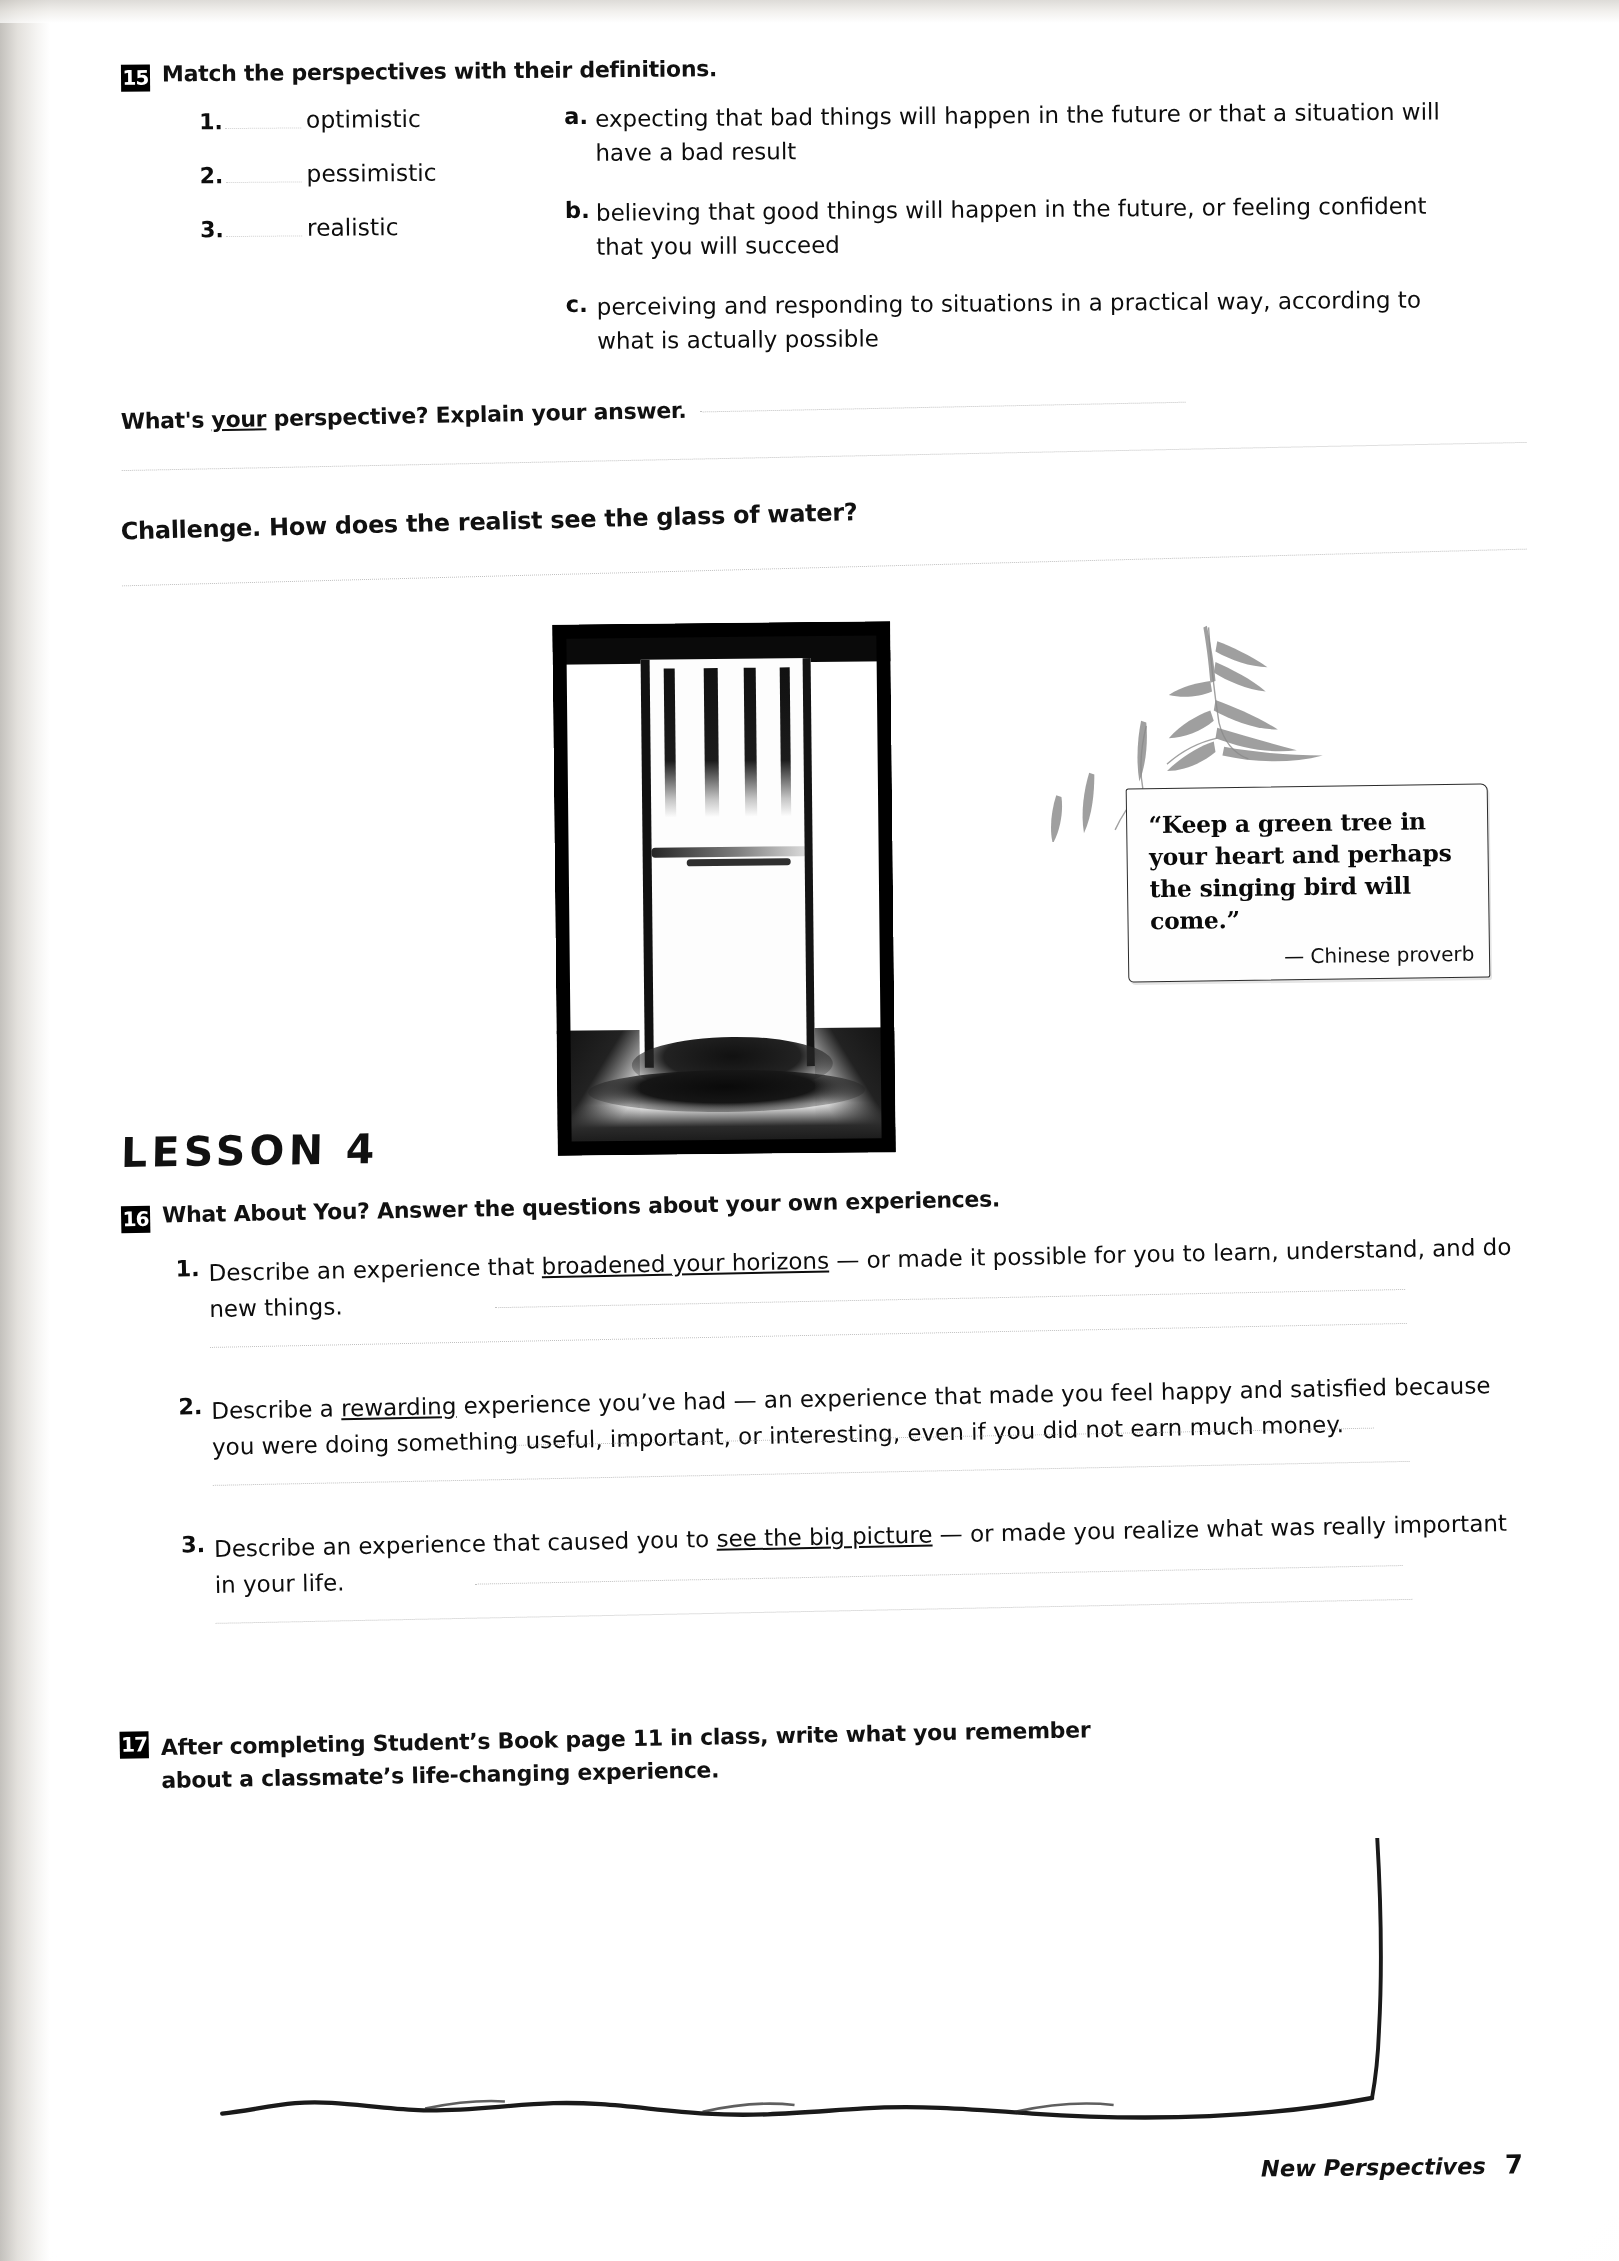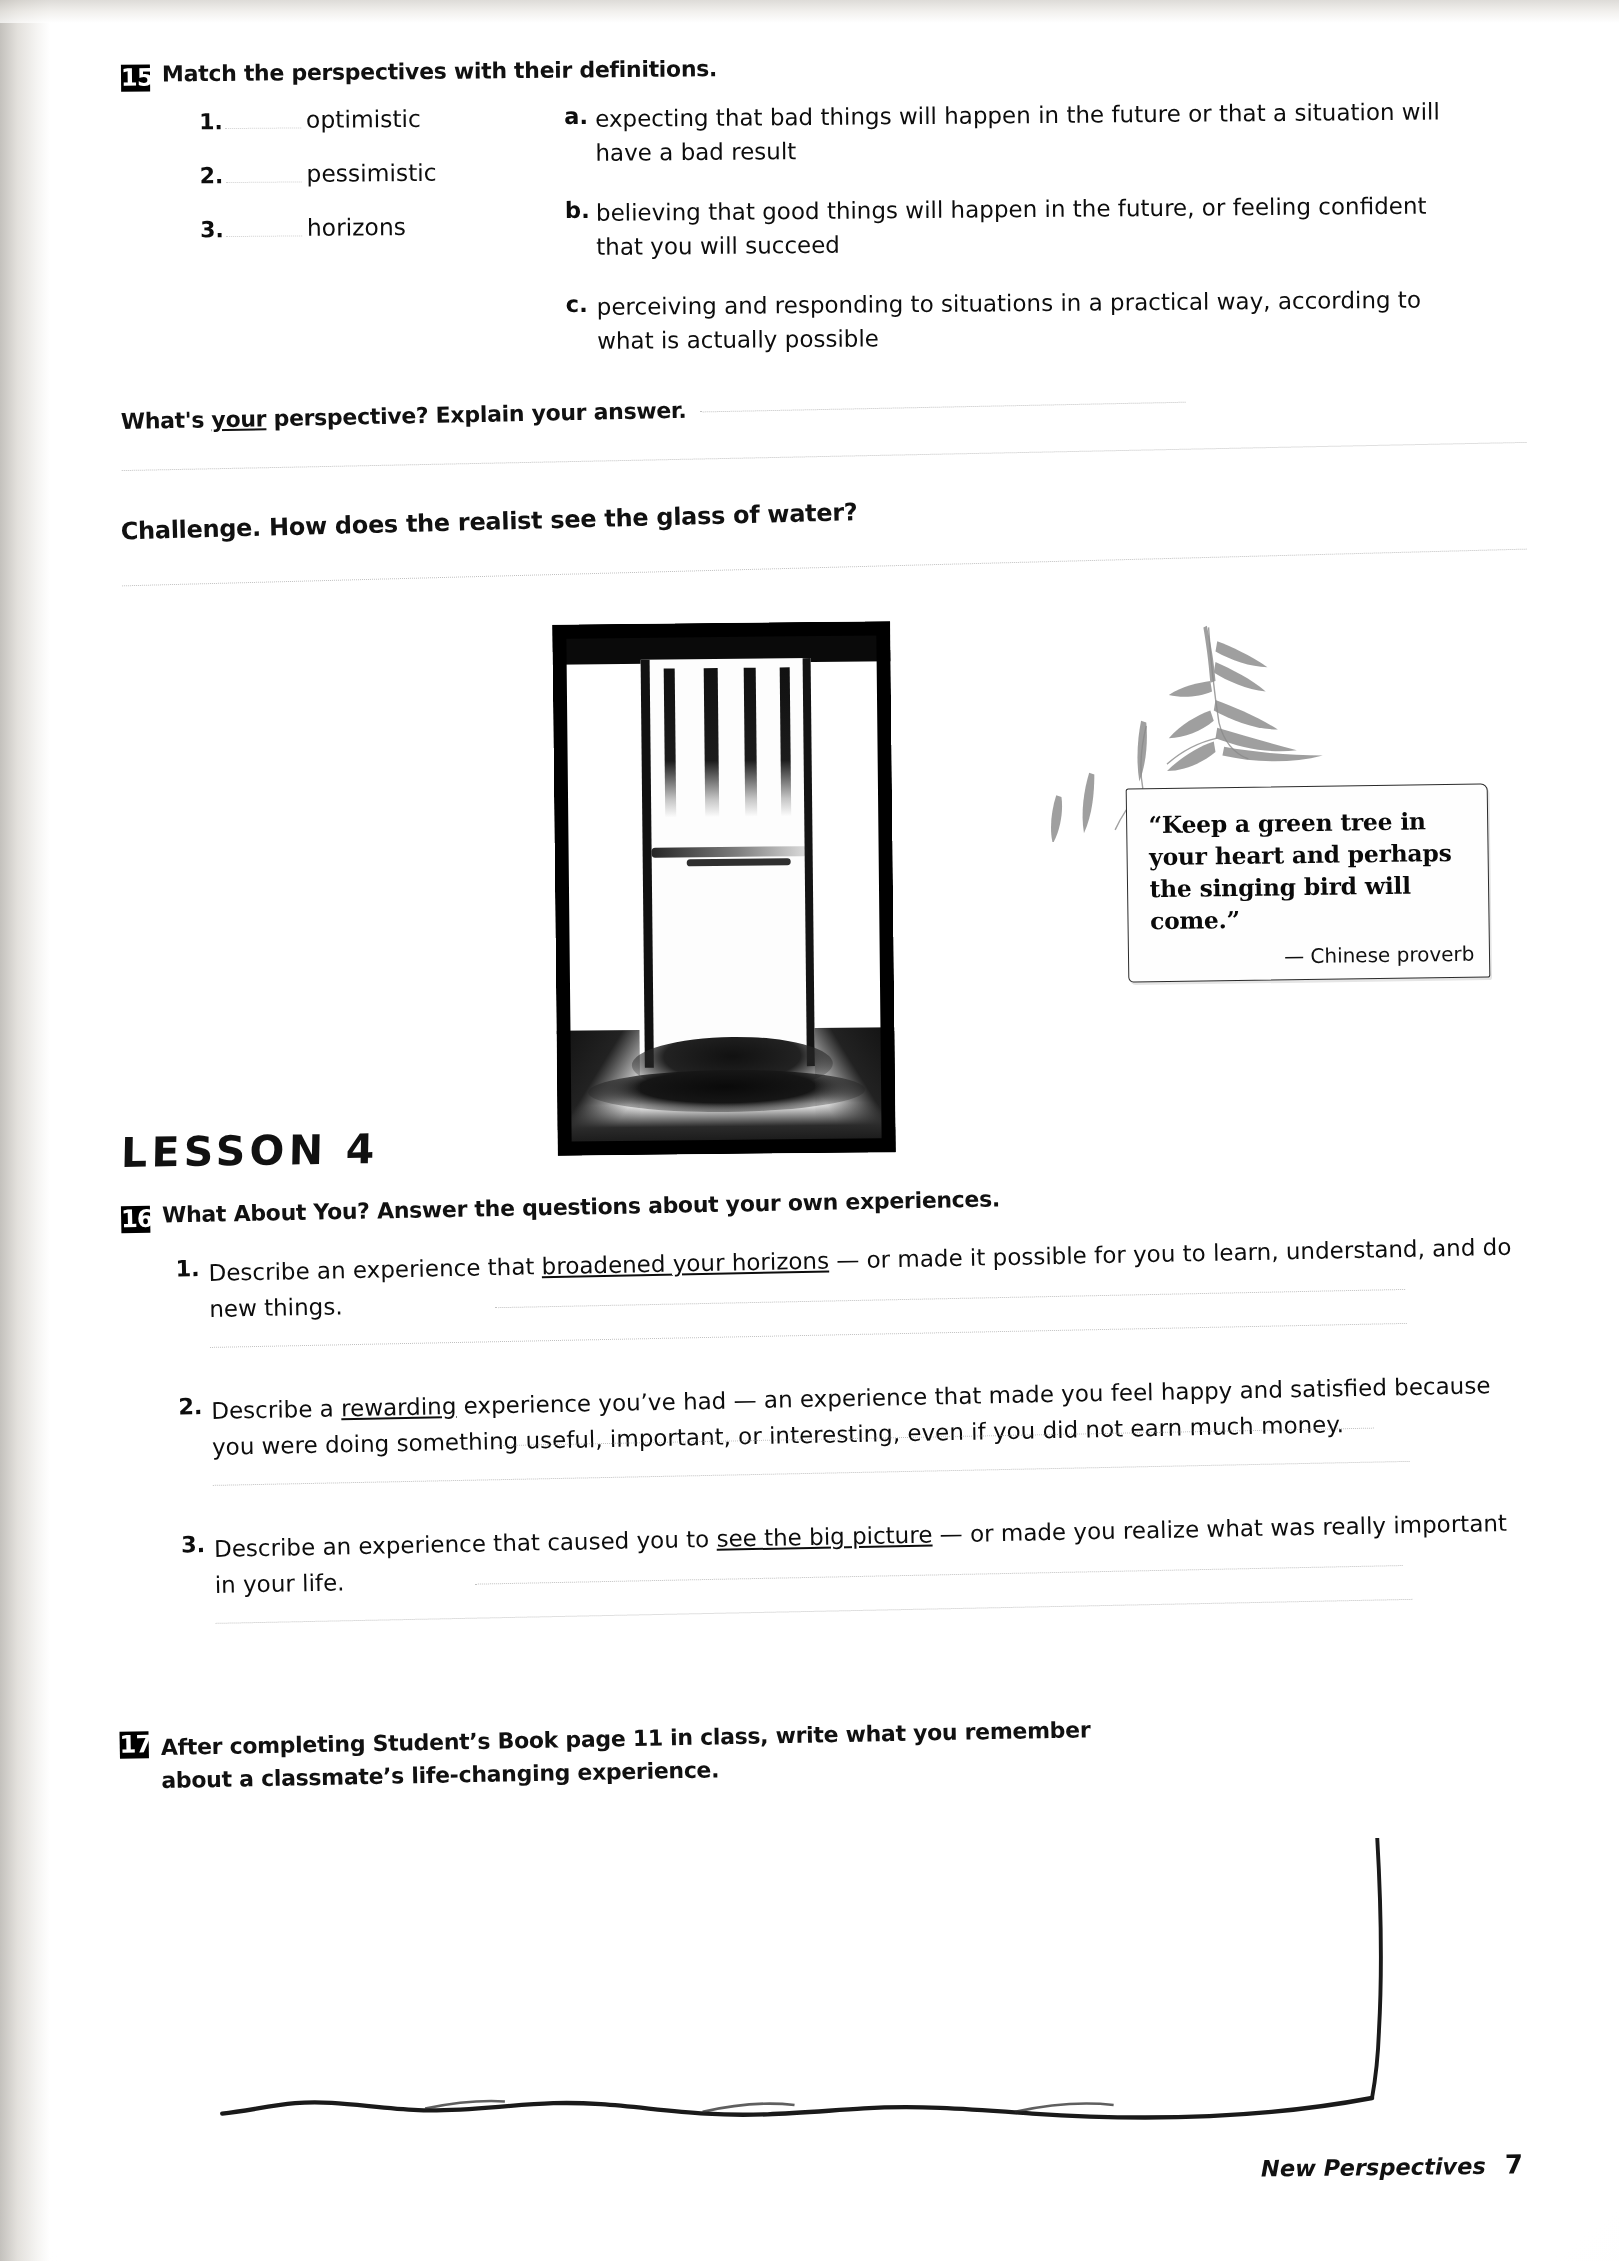--- a/index.html
+++ b/index.html
@@ -35,21 +35,21 @@
     background: linear-gradient(to bottom, #cfccc7 0%, #eceae6 50%, #ffffff 100%);
     opacity: .7;
   }
 
   .ex-num {
     display: inline-block;
     background: #000;
     color: #fff;
     font-family: "DejaVu Sans", sans-serif;
     font-weight: bold;
-    font-size: 24px;
+    font-size: 20px;
     line-height: 26px;
     text-align: center;
     width: 29px;
     height: 27px;
     vertical-align: middle;
     letter-spacing: -0.9px;
   }
 
   .instr {
     font-family: "DejaVu Sans", sans-serif;
@@ -371,21 +371,21 @@
 
 <div id="ex15-cols">
   <div class="match-left">
     <div class="match-row">
       <span class="n">1.</span><span class="blank"></span><span class="w">optimistic</span>
     </div>
     <div class="match-row">
       <span class="n">2.</span><span class="blank"></span><span class="w">pessimistic</span>
     </div>
     <div class="match-row">
-      <span class="n">3.</span><span class="blank"></span><span class="w">horizons</span>
+      <span class="n">3.</span><span class="blank"></span><span class="w">realistic</span>
     </div>
   </div>
 
   <div class="match-right">
     <div class="def">
       <span class="lbl">a.</span>
       <span class="txt">expecting that bad things will happen in the future or that a situation will have a bad result</span>
     </div>
     <div class="def">
       <span class="lbl">b.</span>

